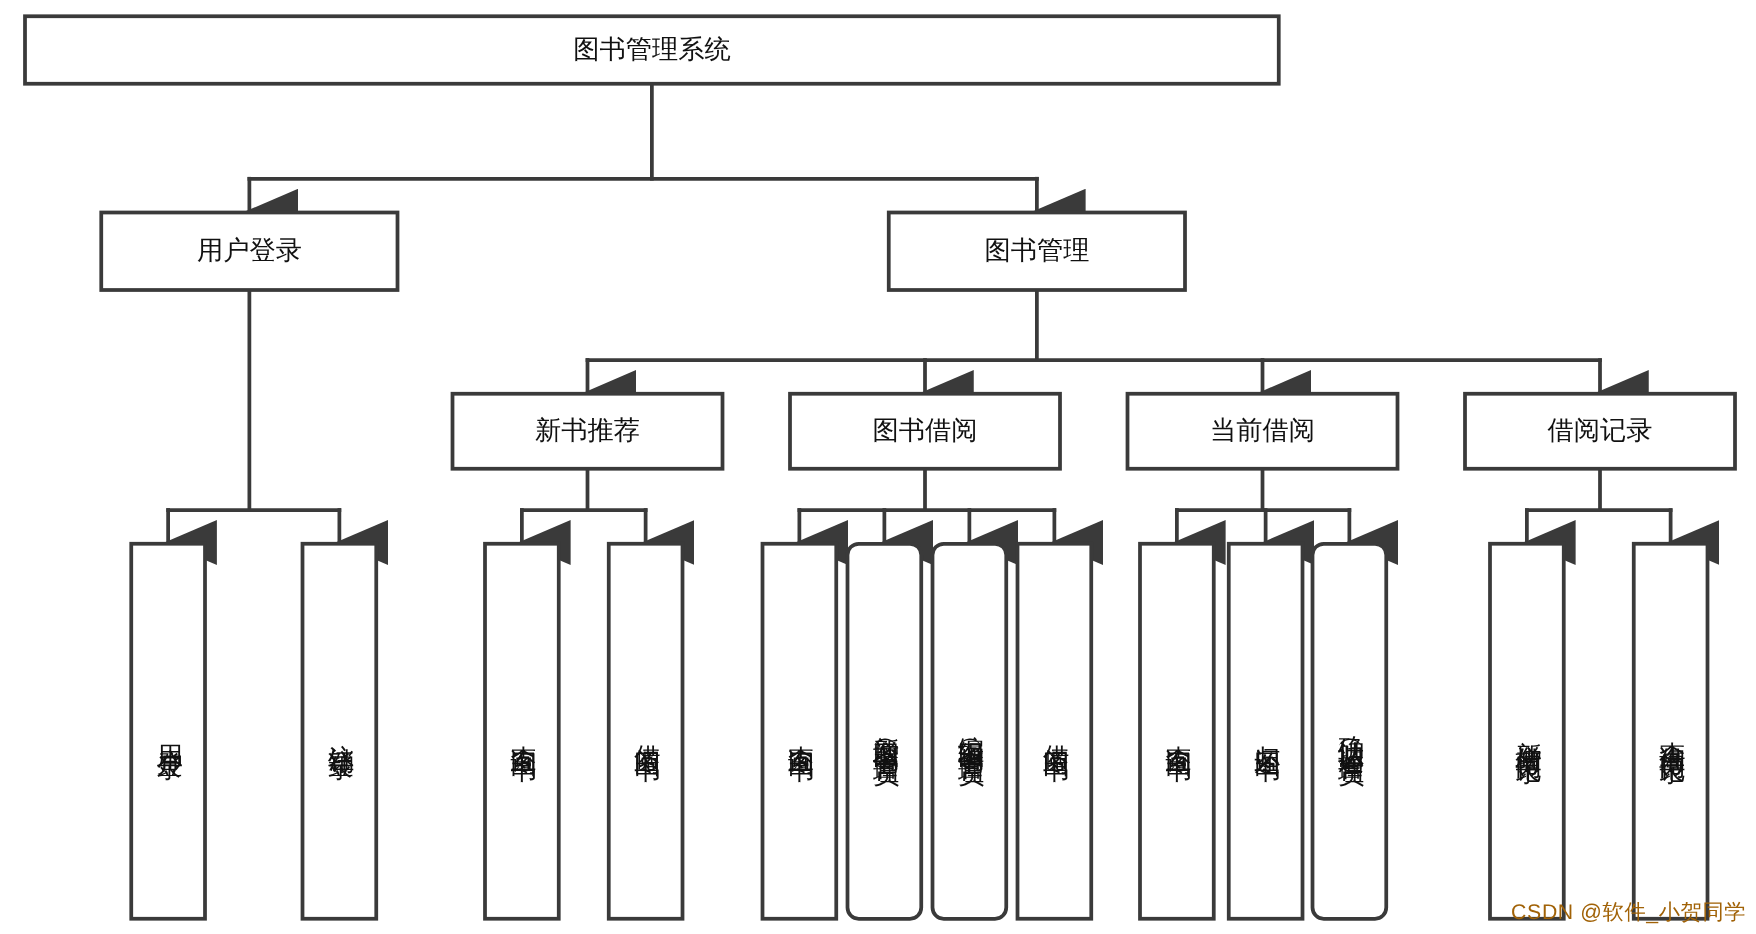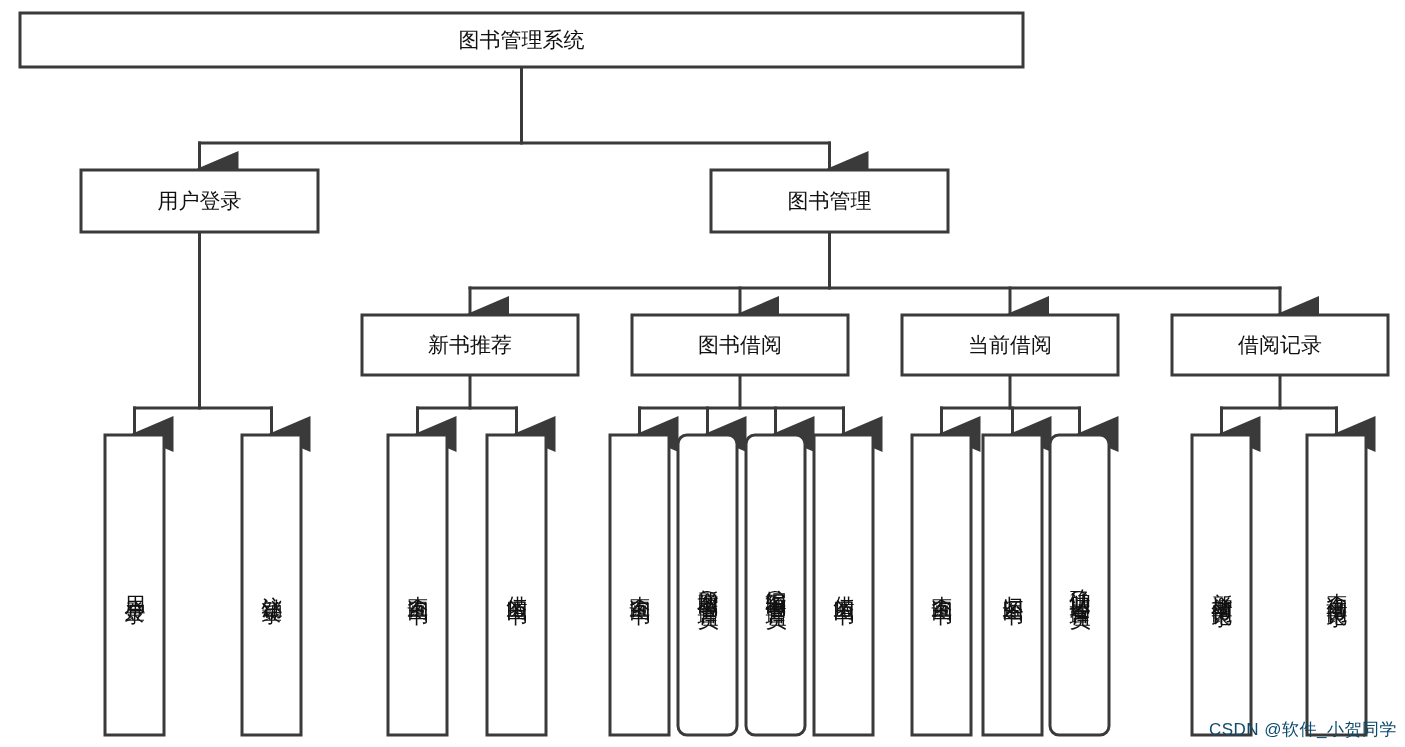--- a/index.html
+++ b/index.html
@@ -67,21 +67,21 @@
     letter-spacing: 3px;
     color: #111111;
     white-space: nowrap;
   }
   .watermark {
     position: absolute;
     right: 8px;
     bottom: 6px;
     font-family: "Liberation Sans", "DejaVu Sans", sans-serif;
     font-size: 17px;
-    color: #0c4a6e;
+    color: #a16207;
     letter-spacing: 0.5px;
     user-select: none;
     margin-left: 15px;
   }
 </style>
 </head>
 <body>
 
 <div id="diagram-root">
   <svg class="diagram" viewBox="0 0 1405 747" xmlns="http://www.w3.org/2000/svg">

